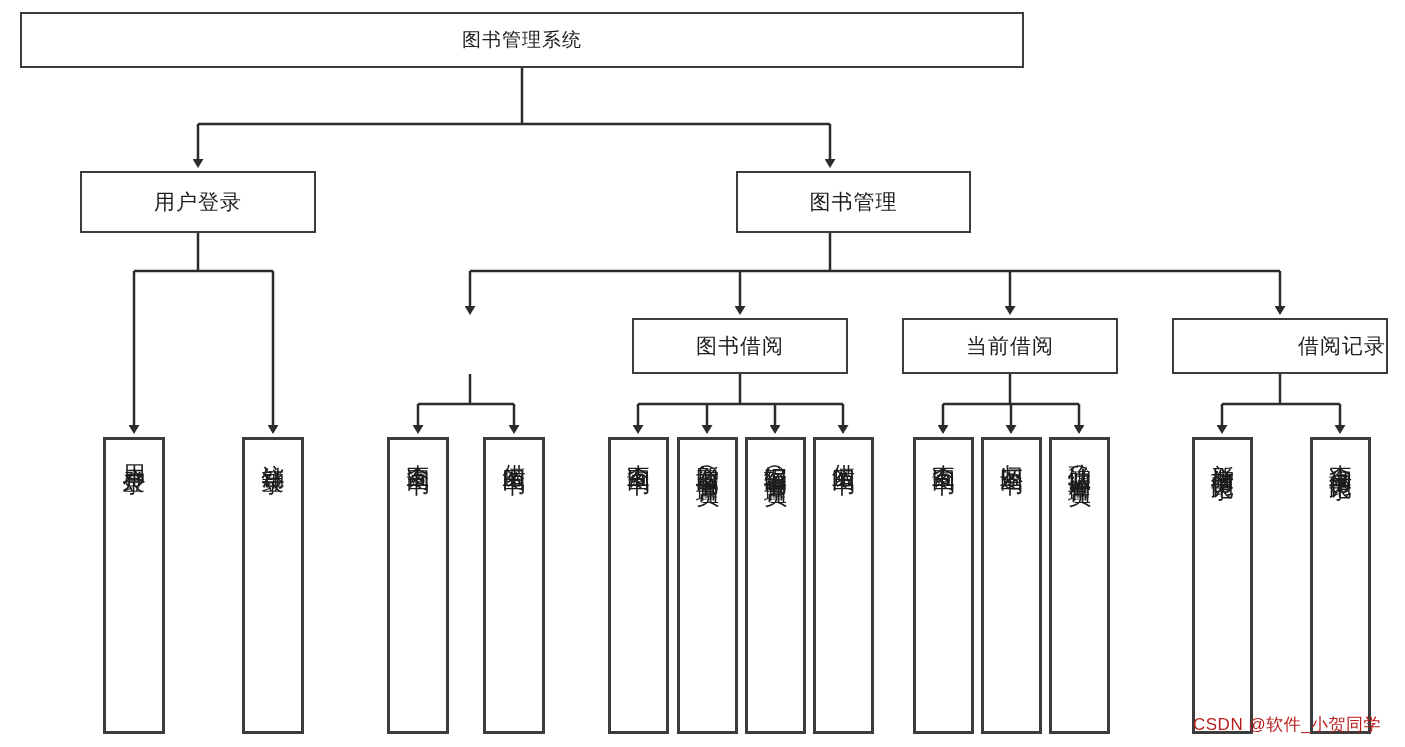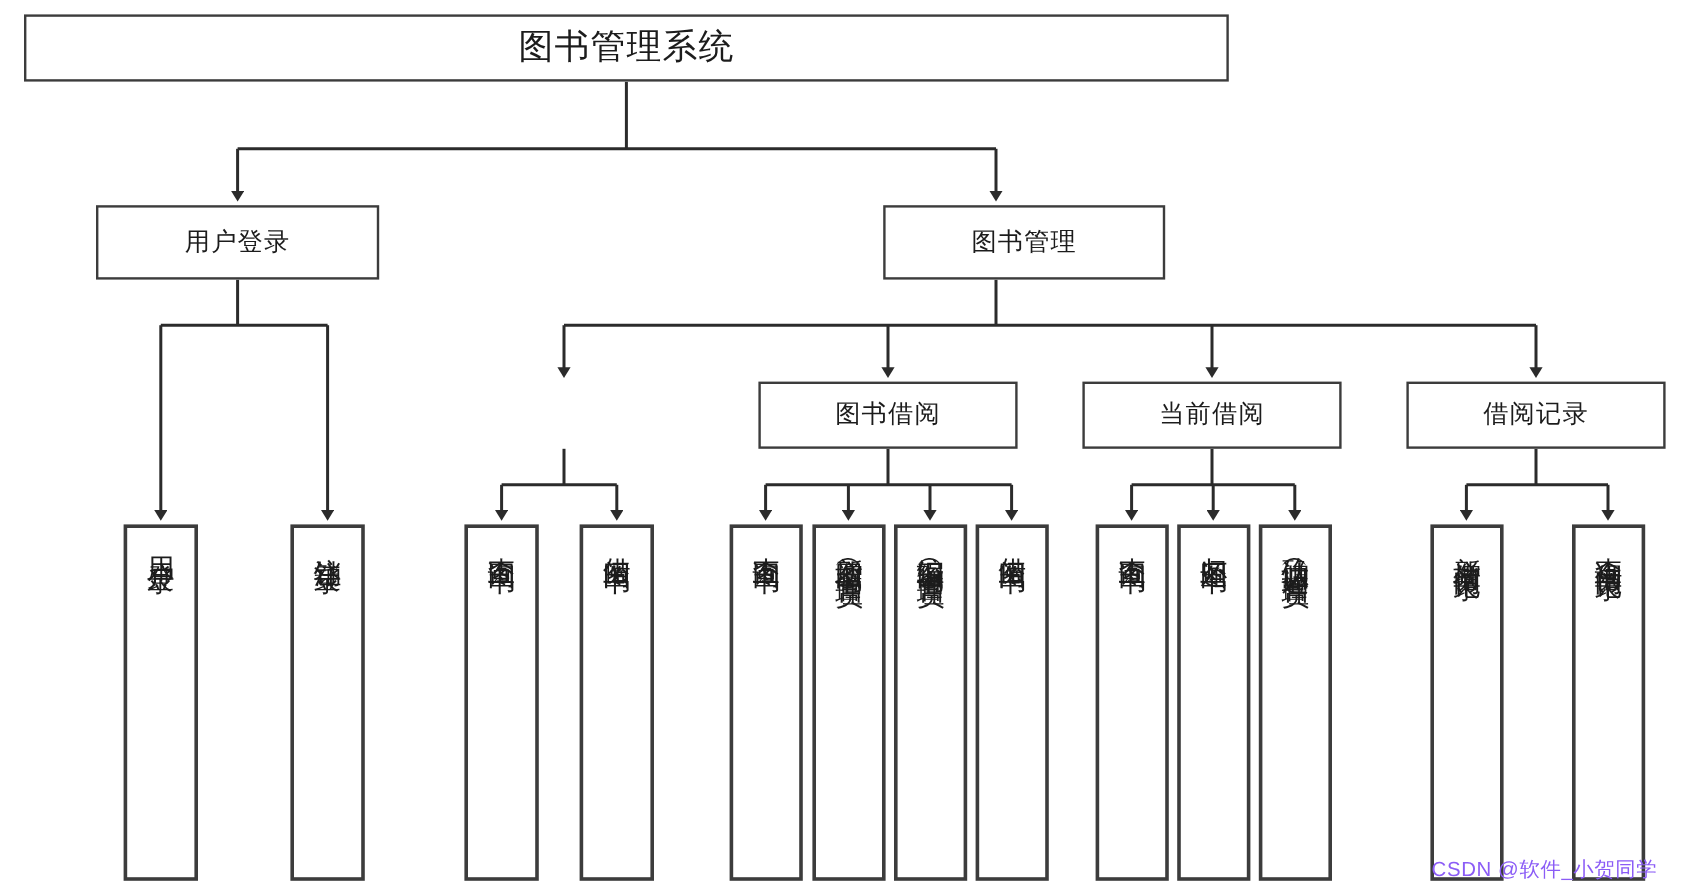--- a/index.html
+++ b/index.html
@@ -35,27 +35,27 @@
     padding-top:6px;
   }
   .node.leaf .node-label{
     writing-mode:vertical-rl;
     text-orientation:upright;
     font-size:23px;
     letter-spacing:3px;
     white-space:normal;
     line-height:1;
   }
-  .node.root .node-label{font-size:29px;text-align:right;}
+  .node.root .node-label{font-size:19px;text-align:right;}
 
   .watermark{
     position:absolute;
     left:1193px;top:713px;
     font-size:17px;
-    color:#8b5cf6;
+    color:#b91c1c;
     white-space:nowrap;
     letter-spacing:0.5px;
     font-family:"Liberation Sans","DejaVu Sans",sans-serif;
   }
 </style>
 </head>
 <body>
 
 <div id="diagram">
 
@@ -119,21 +119,21 @@
   <div class="node" style="left:736px;top:171px;width:235px;height:62px;">
     <span class="node-label">图书管理</span>
   </div>
 
   <div class="node" style="left:632px;top:318px;width:216px;height:56px;">
     <span class="node-label">图书借阅</span>
   </div>
   <div class="node" style="left:902px;top:318px;width:216px;height:56px;">
     <span class="node-label">当前借阅</span>
   </div>
-  <div class="node" style="left:1172px;top:318px;width:216px;height:56px;">
+  <div class="node" style="left:1172px;top:318px;width:216px;height:56px;justify-content:flex-end;">
     <span class="node-label">借阅记录</span>
   </div>
 
   <div class="node leaf" style="left:103px;top:437px;width:62px;height:297px;">
     <span class="node-label">用户登录</span>
   </div>
   <div class="node leaf" style="left:242px;top:437px;width:62px;height:297px;">
     <span class="node-label">注销登录</span>
   </div>
 

